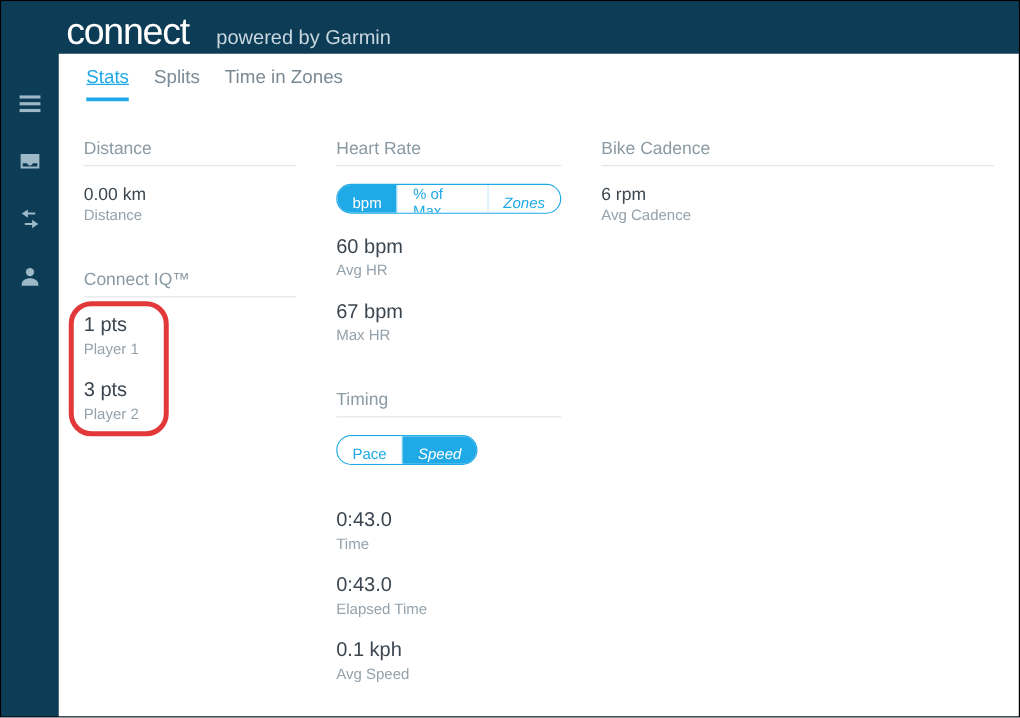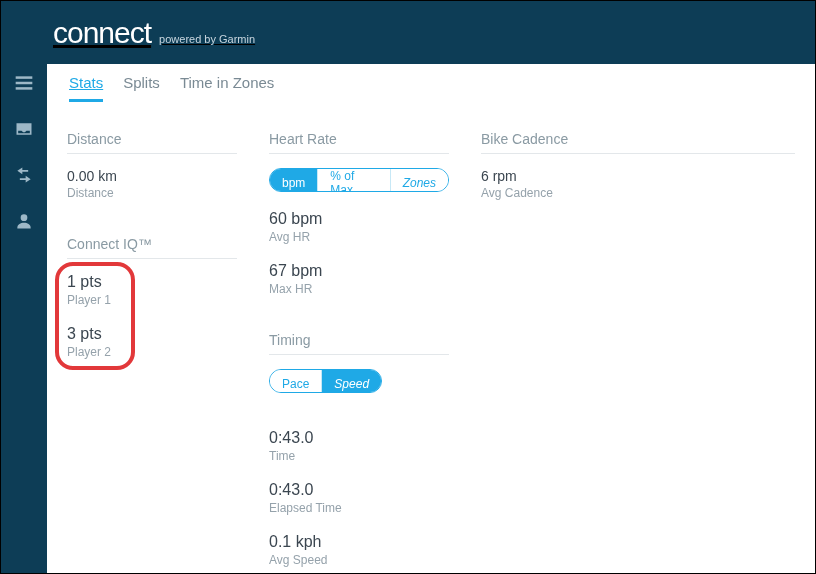--- a/index.html
+++ b/index.html
@@ -29,42 +29,42 @@
     width: 20px;
     height: 20px;
     color: #9db8c7;
     display: flex;
     align-items: center;
     justify-content: center;
     cursor: pointer;
   }
   .side-rail svg { width: 20px; height: 20px; fill: #9db8c7; }
   .top-bar {
-    height: 63px;
+    height: 42px;
     background: #0d3d56;
     display: flex;
-    align-items: center;
+    align-items: flex-end;
     padding-left: 6px;
-    text-decoration: underline;
   }
   .brand {
     display: flex;
     align-items: baseline;
     gap: 8px;
     color: #fff;
   }
   .brand-logo {
     font-family: "Segoe UI", Arial, sans-serif;
     font-weight: 300;
     font-size: 30px;
     letter-spacing: -1px;
   }
   .brand-tag {
-    font-size: 11px;
+    font-size: 16px;
     color: #c8d6df;
+    margin-left: 14px;
   }
   .right-col {
     flex: 1;
     display: flex;
     flex-direction: column;
   }
   .content-card {
     background: #fff;
     flex: 1;
     margin: 0;

